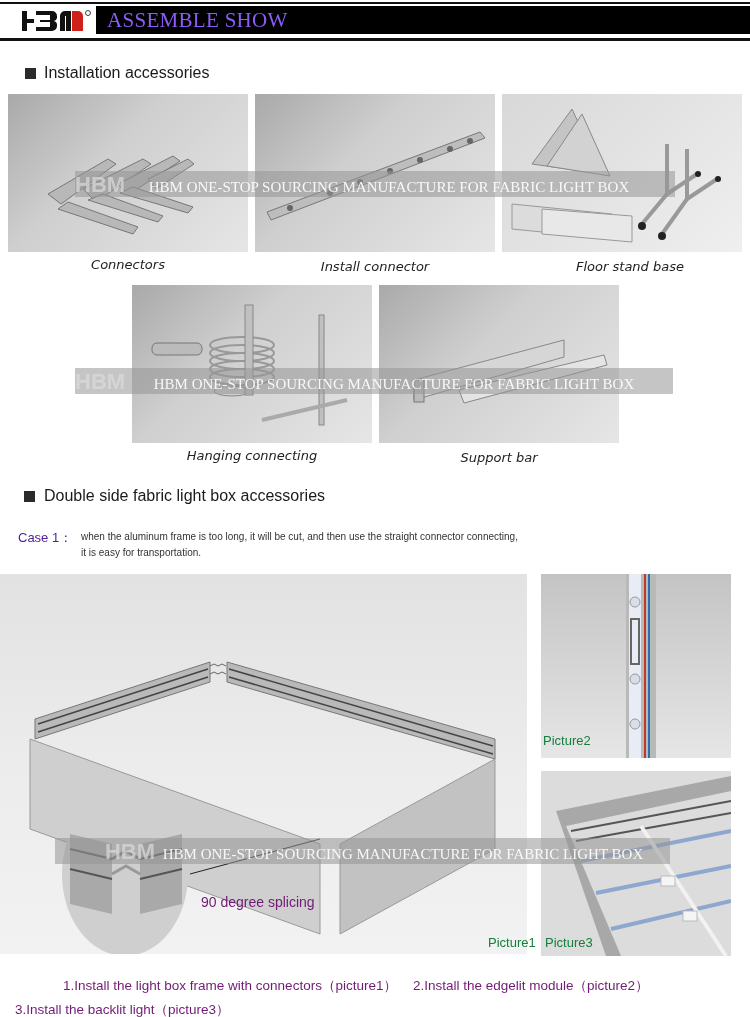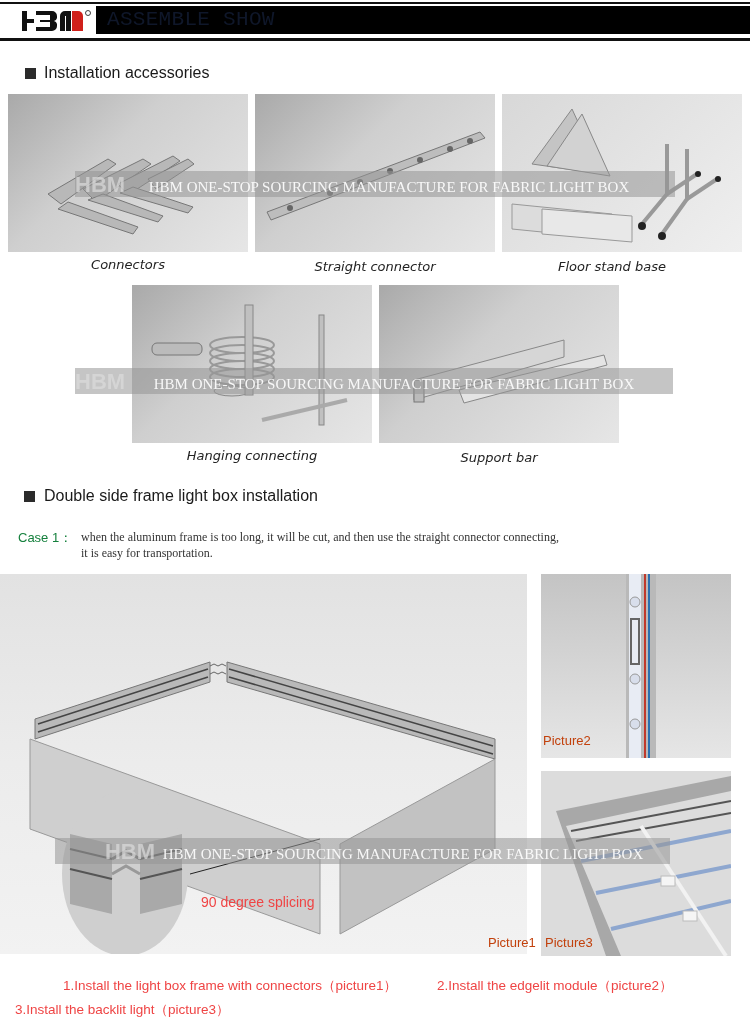--- a/index.html
+++ b/index.html
@@ -2,40 +2,40 @@
 <html><head>
 <meta charset="utf-8">
 <style>
   html, body { margin:0; padding:0; background:#ffffff; }
   body { width:750px; height:1017px; position:relative; overflow:hidden; font-family:"Liberation Sans", sans-serif; color:#222; }
   .abs { position:absolute; }
 
   
   .hdr-top { left:0; top:2px; width:750px; height:2px; background:#111; }
   .hdr-bar { left:96px; top:6px; width:654px; height:28px; background:#000; }
-  .hdr-title { left:107px; top:8px; font-family:Liberation Mono, monospace; font-size:21px; color:#0f172a; letter-spacing:0.3px; }
+  .hdr-title { left:107px; top:8px; font-family:Liberation Serif, serif; font-size:21px; color:#8b5cf6; letter-spacing:0.3px; }
   .hdr-bottom { left:0; top:38px; width:750px; height:3px; background:#111; }
   .logo { left:22px; top:9px; width:70px; height:26px; }
 
   
   .sec-sq { width:11px; height:11px; background:#2b2b2b; }
   .sec-title { font-size:16px; color:#1a1a1a; }
 
   
   .photo { background:linear-gradient(135deg,#a9a9a9 0%,#cfcfcf 40%,#e6e6e6 100%); overflow:hidden; }
   .caption { font-family:"DejaVu Sans", sans-serif; font-size:13px; color:#222; text-align:center;font-style:italic; }
 
   .watermark { height:26px; background:rgba(150,150,150,0.55); color:rgba(255,255,255,0.9); font-family:"Liberation Serif", serif; font-size:15px; line-height:28px; white-space:nowrap; overflow:hidden; }
 
-  .case-label { color:#15803d; font-size:13px; }
-  .case-text { color:#333; font-size:12px; line-height:16px;font-family:Liberation Serif, serif; }
+  .case-label { color:#4c1d95; font-size:13px; }
+  .case-text { color:#333; font-size:10px; line-height:16px; }
 
   .big-photo { background:linear-gradient(180deg,#e2e2e2 0%,#ececec 50%,#f2f2f2 100%); overflow:hidden; }
-  .pic-label { font-size:13px; color:#c2410c; }
-  .step { font-size:13.5px; color:#ef4444; }
+  .pic-label { font-size:13px; color:#15803d; }
+  .step { font-size:13.5px; color:#701a75; }
 </style>
 </head>
 <body>
 
 <div class="abs hdr-top"></div>
 <div class="abs logo">
   <svg width="70" height="26" viewBox="0 0 70 26">
     <rect x="0" y="2" width="5" height="20" fill="#111"></rect>
     <rect x="0" y="10" width="12" height="4" fill="#111"></rect>
     <path d="M14 2 h16 a5 5 0 0 1 5 5 v2 a4 4 0 0 1 -3 3 a4 4 0 0 1 3 3 v2 a5 5 0 0 1 -5 5 h-16 v-4 h14 v-5 h-10 v-2 h10 v-5 h-14 z" fill="#111"></path>
@@ -92,22 +92,22 @@
     </g>
     <g fill="#222">
         <circle cx="140" cy="132" r="4"></circle>
         <circle cx="160" cy="142" r="4"></circle>
         <circle cx="196" cy="80" r="3"></circle>
         <circle cx="216" cy="85" r="3"></circle>
       </g>
   </svg>
 </div>
 <div class="abs caption" style="left:8px;top:257px;width:240px;">Connectors</div>
-<div class="abs caption" style="left:255px;top:259px;width:240px;">Straight connector</div>
-<div class="abs caption" style="left:492px;top:259px;width:240px;">Floor stand base</div>
+<div class="abs caption" style="left:255px;top:259px;width:240px;">Install connector</div>
+<div class="abs caption" style="left:510px;top:259px;width:240px;">Floor stand base</div>
 
 <div class="abs watermark" style="left:75px;top:171px;width:600px;">
   <span style="display:inline-block;width:70px;font-family:'Liberation Sans',sans-serif;font-weight:bold;font-size:22px;color:rgba(220,220,220,0.7);">HBM</span>
   <span>HBM ONE-STOP SOURCING MANUFACTURE FOR FABRIC LIGHT BOX</span>
 </div>
 
 <div class="abs photo" style="left:132px;top:285px;width:240px;height:158px;">
   <svg width="240" height="158" viewBox="0 0 240 158">
     <g fill="none" stroke="#999" stroke-width="2">
       <ellipse cx="110" cy="60" rx="32" ry="8"></ellipse>
@@ -132,21 +132,21 @@
 </div>
 <div class="abs caption" style="left:132px;top:448px;width:240px;">Hanging connecting</div>
 <div class="abs caption" style="left:379px;top:450px;width:240px;">Support bar</div>
 
 <div class="abs watermark" style="left:75px;top:368px;width:598px;">
   <span style="display:inline-block;width:75px;font-family:'Liberation Sans',sans-serif;font-weight:bold;font-size:22px;color:rgba(220,220,220,0.7);">HBM</span>
   <span>HBM ONE-STOP SOURCING MANUFACTURE FOR FABRIC LIGHT BOX</span>
 </div>
 
 <div class="abs sec-sq" style="left:24px;top:491px;"></div>
-<div class="abs sec-title" style="left:44px;top:487px;">Double side frame light box installation</div>
+<div class="abs sec-title" style="left:44px;top:487px;">Double side fabric light box accessories</div>
 
 <div class="abs case-label" style="left:18px;top:529px;">Case 1：</div>
 <div class="abs case-text" style="left:81px;top:529px;">when the aluminum frame is too long, it will be cut, and then use the straight connector connecting,</div>
 <div class="abs case-text" style="left:81px;top:545px;">it is easy for transportation.</div>
 
 <div class="abs big-photo" style="left:0;top:574px;width:527px;height:380px;">
   <svg width="527" height="380" viewBox="0 0 527 380">
 
     <path d="M35 145 L210 88 L210 108 L35 165 Z" fill="#b9b9b9" stroke="#777"></path>
     <path d="M38 150 L208 95" stroke="#444" stroke-width="1.5"></path>
@@ -217,14 +217,14 @@
   </svg>
 </div>
 <div class="abs pic-label" style="left:545px;top:935px;">Picture3</div>
 
 <div class="abs watermark" style="left:55px;top:838px;width:615px;">
   <span style="display:inline-block;width:100px;text-align:right;padding-right:4px;font-family:'Liberation Sans',sans-serif;font-weight:bold;font-size:22px;color:rgba(220,220,220,0.7);">HBM</span>
   <span>HBM ONE-STOP SOURCING MANUFACTURE FOR FABRIC LIGHT BOX</span>
 </div>
 
 <div class="abs step" style="left:15px;top:977px;margin-left:48px;">1.Install the light box frame with connectors（picture1）</div>
-<div class="abs step" style="left:413px;top:977px;margin-left:24px;">2.Install the edgelit module（picture2）</div>
+<div class="abs step" style="left:413px;top:977px;">2.Install the edgelit module（picture2）</div>
 <div class="abs step" style="left:15px;top:1001px;">3.Install the backlit light（picture3）</div>
 
 </body></html>

